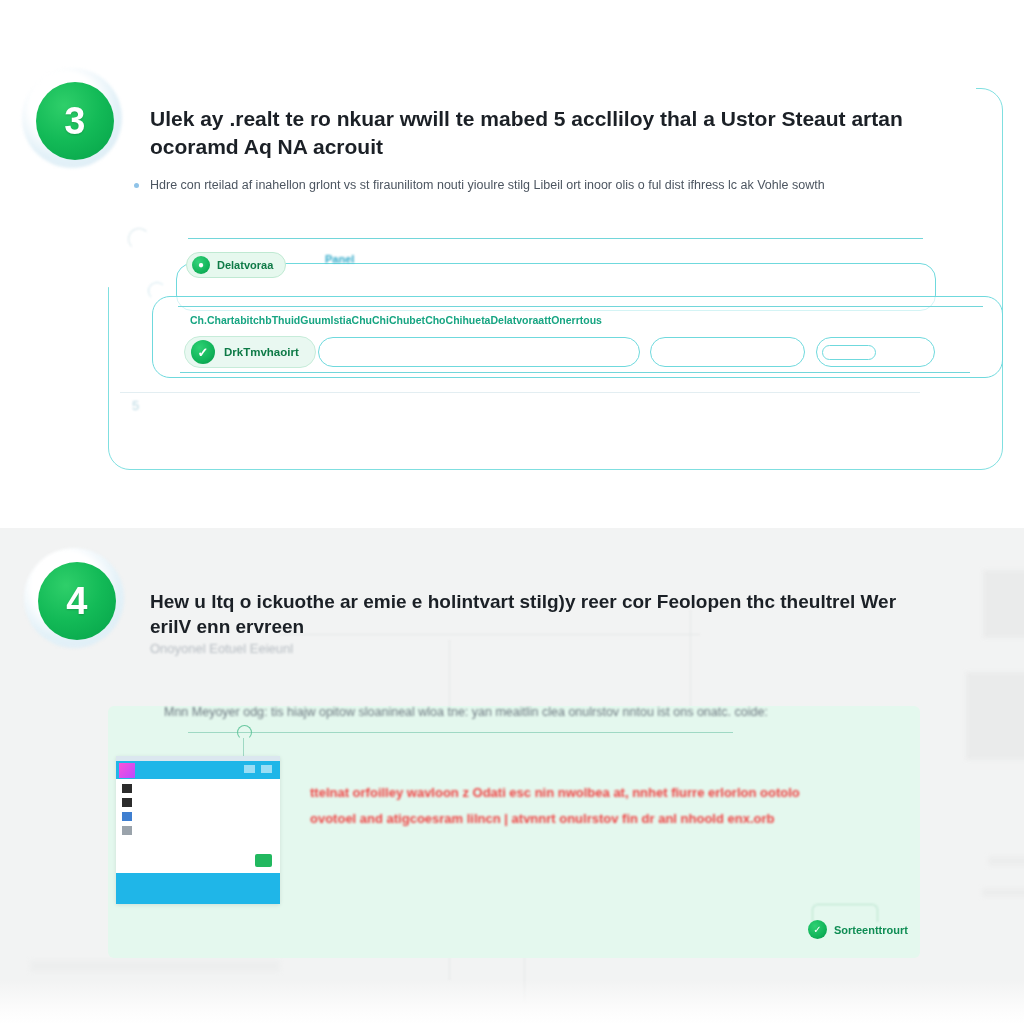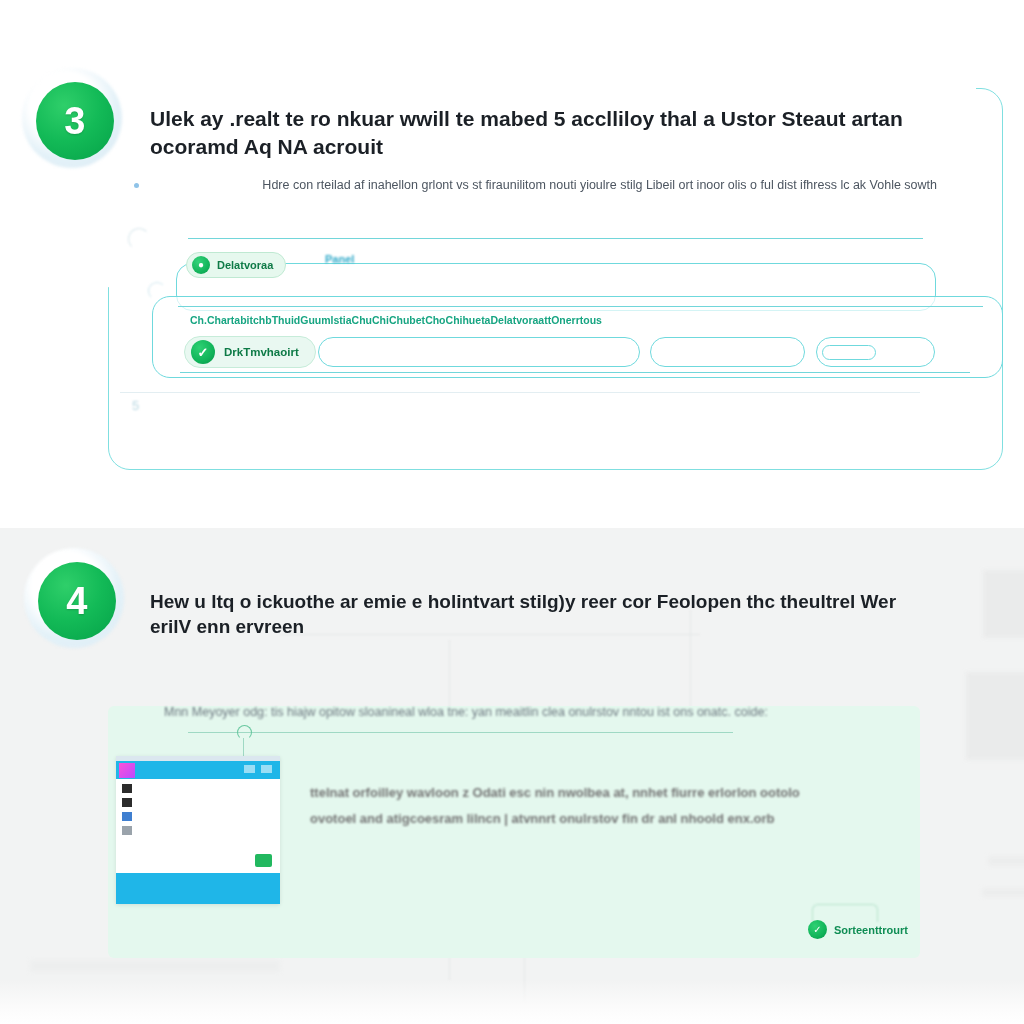--- a/index.html
+++ b/index.html
@@ -103,21 +103,20 @@
   }
   .bullets li {
     position: relative;
     padding-left: 18px;
     font-size: 12.5px;
     line-height: 1.95;
     color: #4c5560;
     white-space: nowrap;
     overflow: hidden;
     filter: blur(0.75px);
-    text-align: right;
   }
   .bullets li::before {
     content: "";
     position: absolute;
     left: 2px; top: 10px;
     width: 5px; height: 5px;
     border-radius: 50%;
     background: #8fc3e8;
   }
 
@@ -331,21 +330,21 @@
   }
 
   
   .mint-body {
     position: absolute;
     left: 310px; top: 780px;
     width: 520px;
     font-size: 13px;
     font-weight: 700;
     line-height: 2.0;
-    color: #737373;
+    color: #ef4444;
     filter: blur(0.8px);
   }
 
   
   .connector {
     position: absolute;
     left: 188px; top: 732px;
     width: 545px;
     height: 1.3px;
     background: #9fd9c4;
@@ -552,20 +551,21 @@
   <div class="faint-v faint-v-2"></div>
   <div class="faint-v faint-v-3"></div>
   <div class="faint-h-1"></div>
 
   <div class="badge-halo badge-4-halo"></div>
   <div class="badge badge-4">
     <span>4</span>
   </div>
 
   <div class="step-heading heading-4">Hew u ltq o ickuothe ar emie e holintvart stilg)y reer cor Feolopen thc theultrel Wer erilV enn ervreen</div>
+  <div class="subcaption">Onoyonel Eotuel Eeieunl</div>
 
   <div class="mint-panel"></div>
   <div class="mint-caption">Mnn Meyoyer odg: tis hiajw opitow sloanineal wloa tne: yan meaitlin clea onulrstov nntou ist ons onatc. coide:</div>
 
   <div class="connector"></div>
   <div class="connector-node"></div>
   <div class="connector-v"></div>
 
   <div class="mint-body">ttelnat orfoilley wavloon z Odati esc nin nwolbea at, nnhet fiurre erlorlon ootolo ovotoel and atigcoesram lilncn | atvnnrt onulrstov fin dr anl nhoold enx.orb</div>
 

